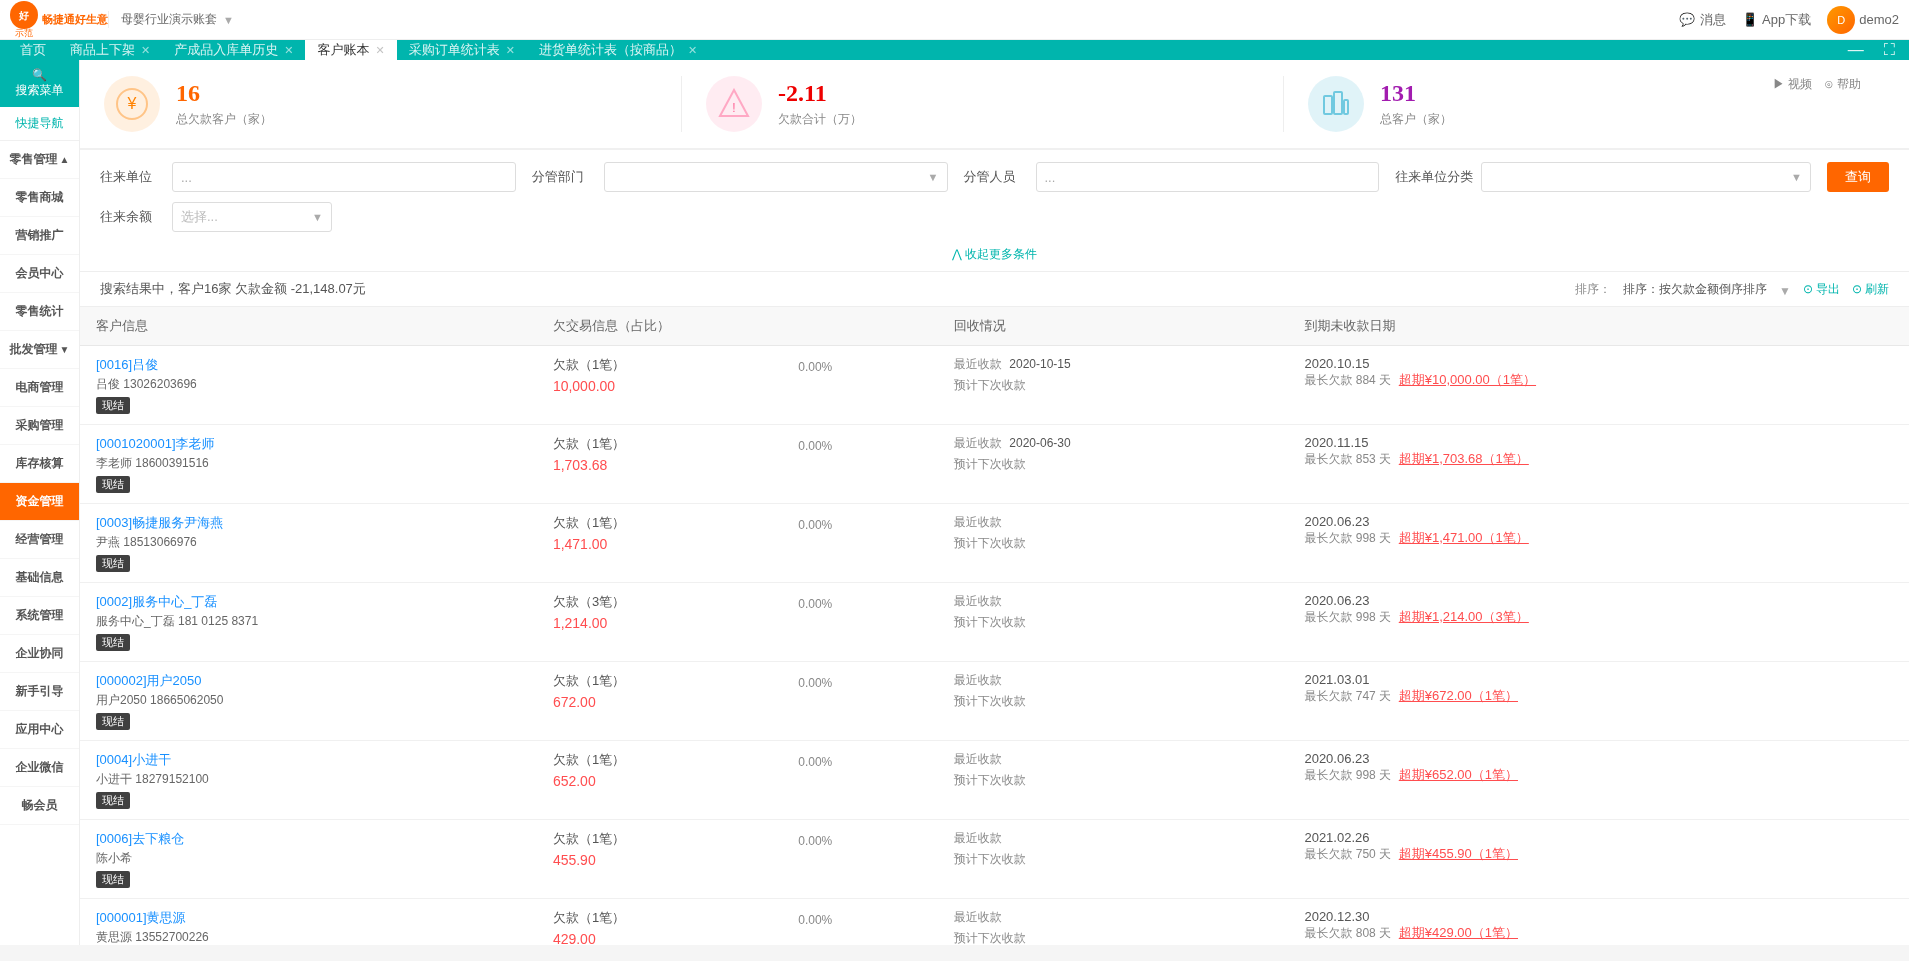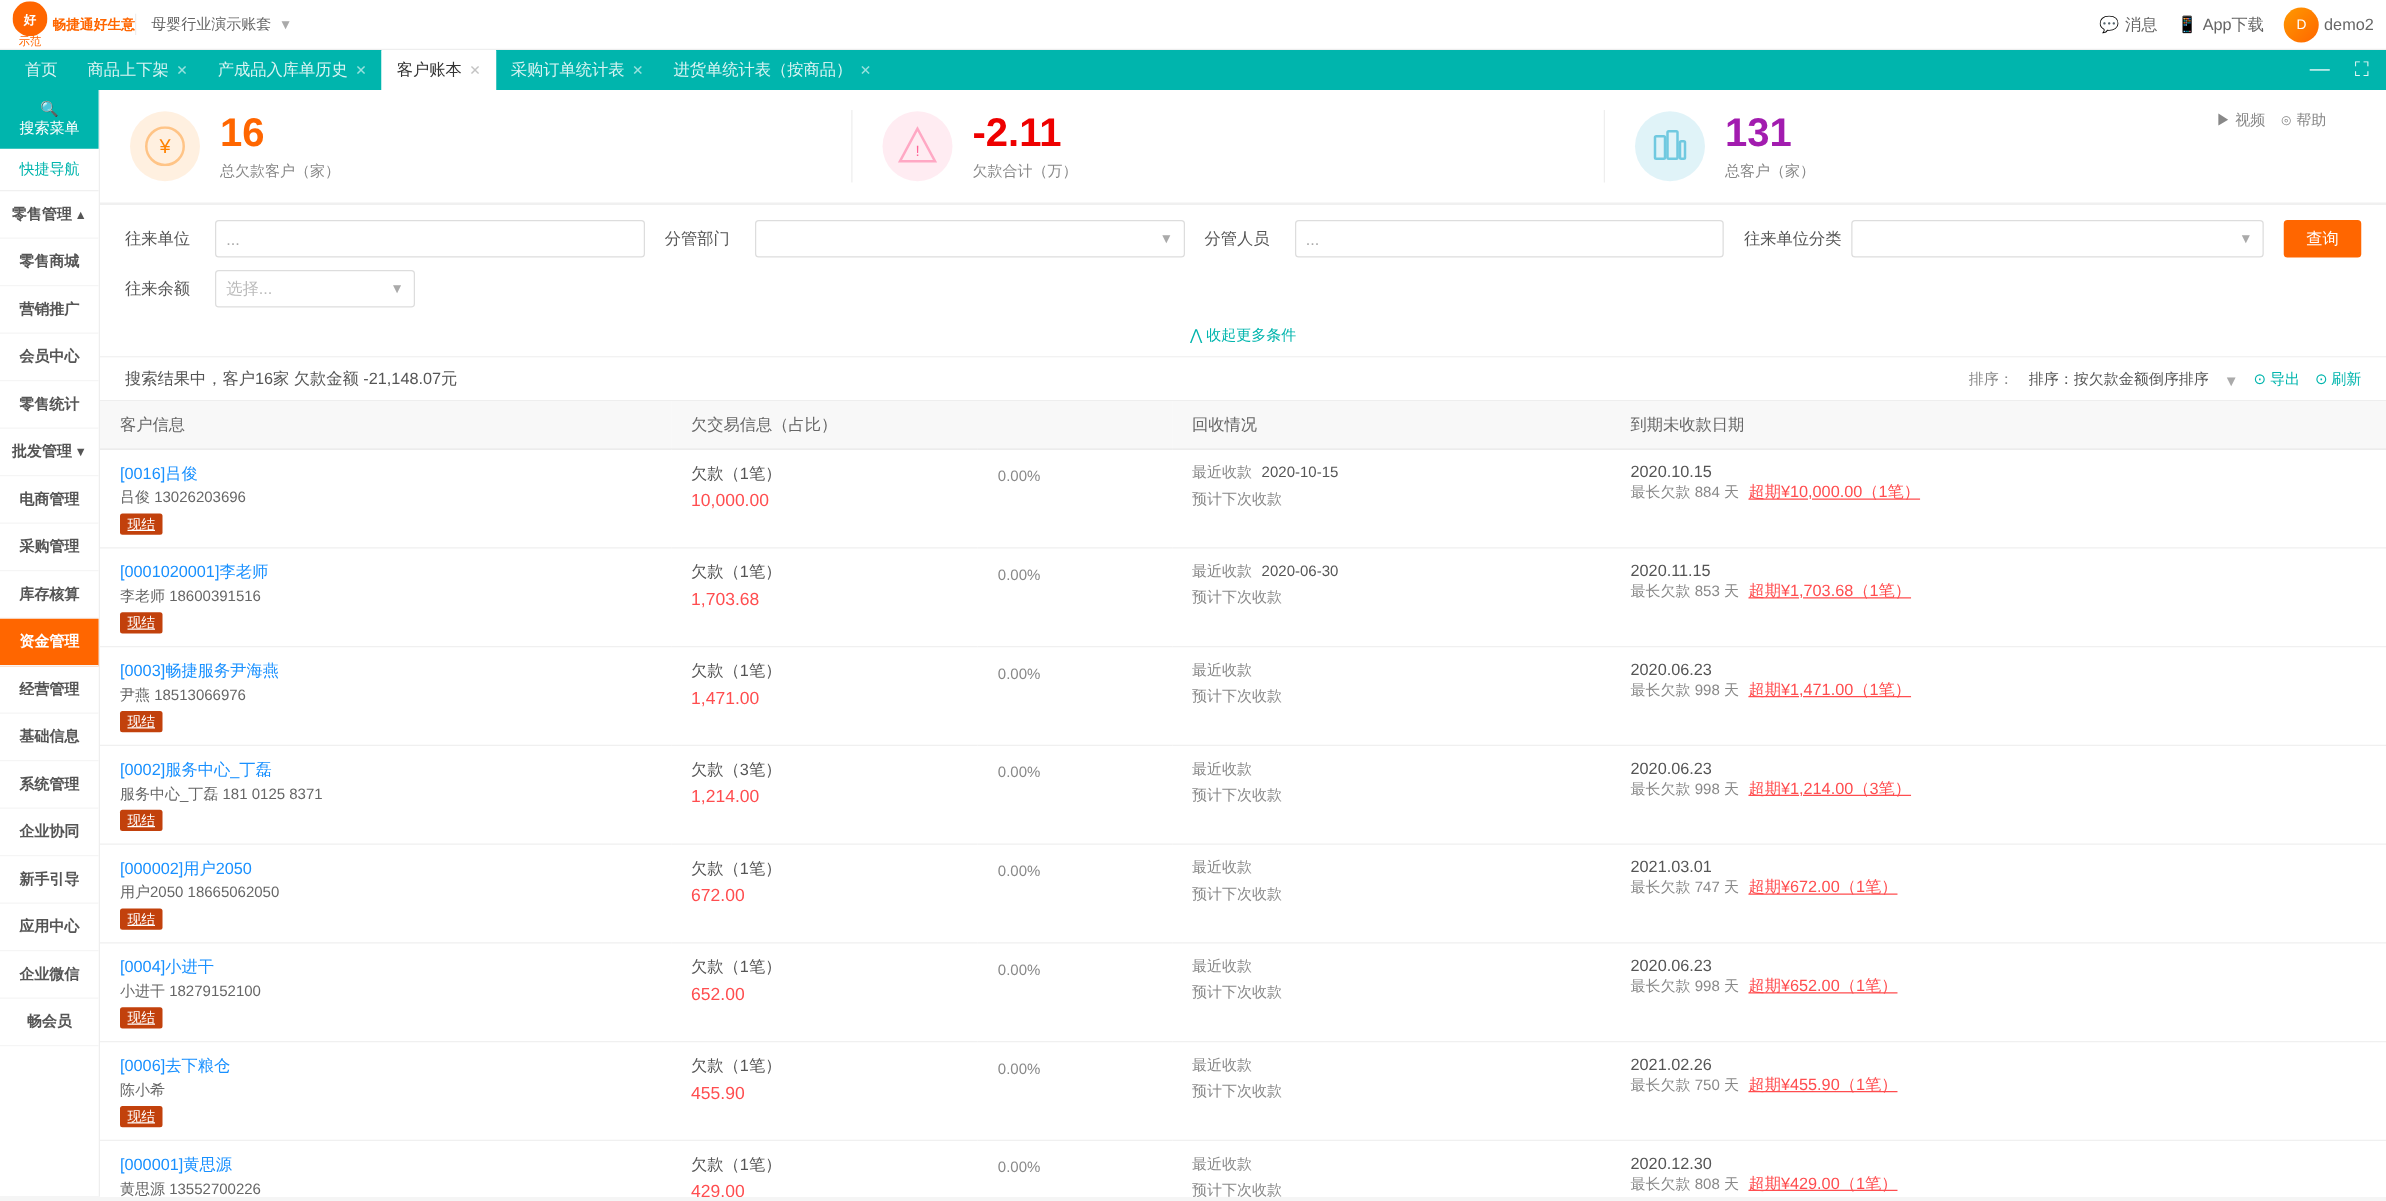--- a/index.html
+++ b/index.html
@@ -55,21 +55,21 @@
       font-size: 11px;
       color: #fff;
       background: linear-gradient(135deg, #f90 0%, #f60 100%);
     }
 
     
     .tab-bar {
       background: #00b5ad;
       display: flex;
       align-items: center;
-      height: 32px;
+      height: 20px;
       padding: 0 8px;
     }
     .tab-item {
       display: flex;
       align-items: center;
       padding: 0 12px;
       height: 36px;
       color: rgba(255,255,255,0.85);
       font-size: 13px;
       cursor: pointer;
@@ -184,22 +184,23 @@
       display: flex;
       align-items: center;
       justify-content: center;
       font-size: 24px;
       flex-shrink: 0;
     }
     .stat-icon.orange { background: rgba(255,130,0,0.12); color: #ff8200; }
     .stat-icon.pink { background: rgba(255,100,150,0.12); color: #ff6496; }
     .stat-icon.blue { background: rgba(0,160,200,0.12); color: #00a0c8; }
     .stat-value {
-      font-size: 32px;
+      font-size: 24px;
       font-weight: bold;
+      font-family: Liberation Serif, serif;
     }
     .stat-value.orange { color: #ff6600; }
     .stat-value.red { color: #e00; }
     .stat-value.dark { color: #a21caf; font-weight: 900; }
     .stat-label {
       color: #888;
       font-size: 12px;
       margin-top: 4px;
     }
     .stat-top-right {
@@ -349,27 +350,26 @@
       vertical-align: top;
     }
     .customer-name {
       color: #1890ff;
       cursor: pointer;
       font-size: 13px;
     }
     .customer-phone { color: #666; font-size: 12px; margin-top: 2px; }
     .badge-xian {
       display: inline-block;
-      background: #c2410c;
+      background: #404040;
       color: #fff;
       padding: 1px 6px;
       border-radius: 2px;
       font-size: 11px;
       margin-top: 4px;
-      text-decoration: underline;
     }
     .owe-amount {
       color: #ff4d4f;
       font-size: 14px;
       font-weight: 500;
       margin-top: 4px;
     }
     .owe-count { color: #555; font-size: 13px; }
     .owe-percent { color: #888; font-size: 12px; margin-top: 4px; }
     .recent-pay-label { color: #888; font-size: 12px; }

